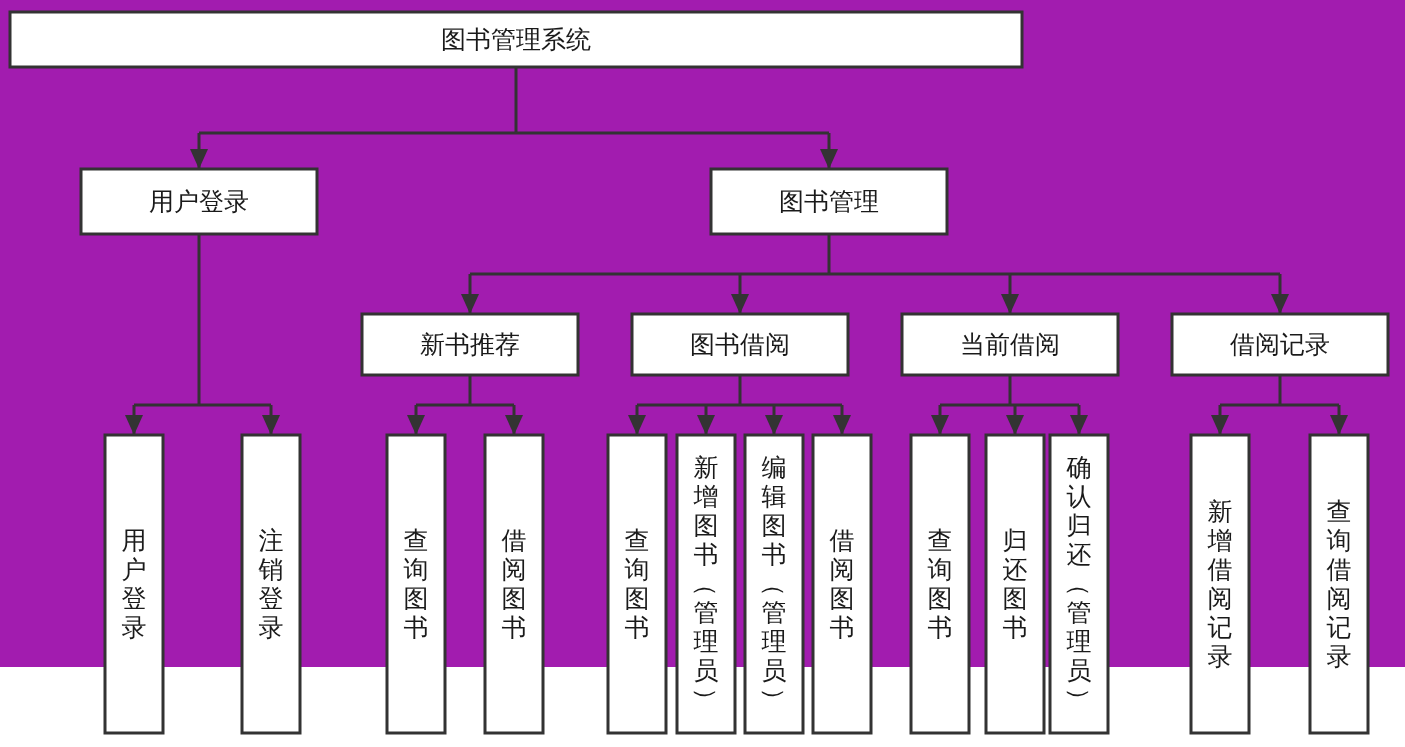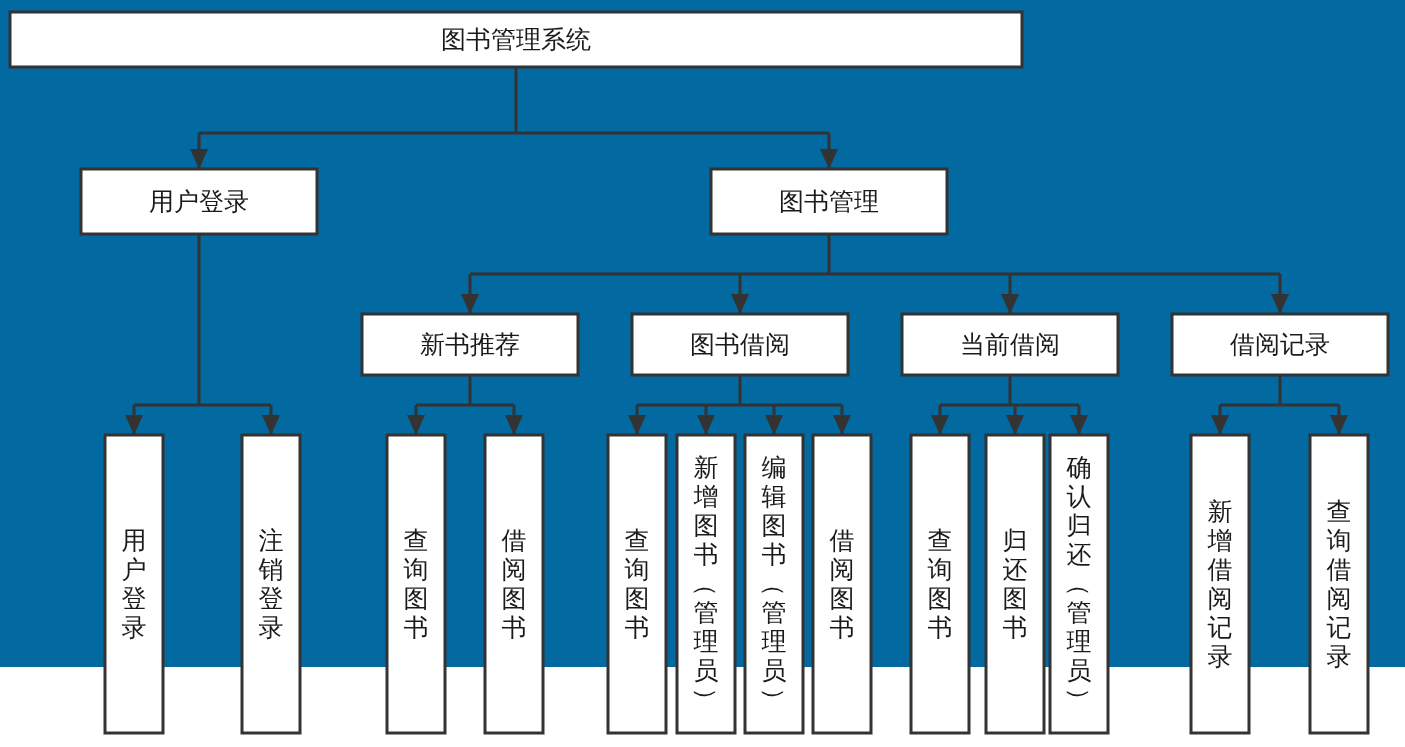--- a/index.html
+++ b/index.html
@@ -10,21 +10,21 @@
   body {
     width: 1405px;
     height: 747px;
     font-family: "DejaVu Sans", "Liberation Sans", sans-serif;
     overflow: hidden;
   }
   #diagram-root {
     position: relative;
     width: 1405px;
     height: 667px;
-    background: #0369a1;
+    background: #a21caf;
   }
   svg.diagram-canvas {
     position: absolute;
     left: 0;
     top: 0;
     width: 1405px;
     height: 747px;
     display: block;
   }
   .node-box {

